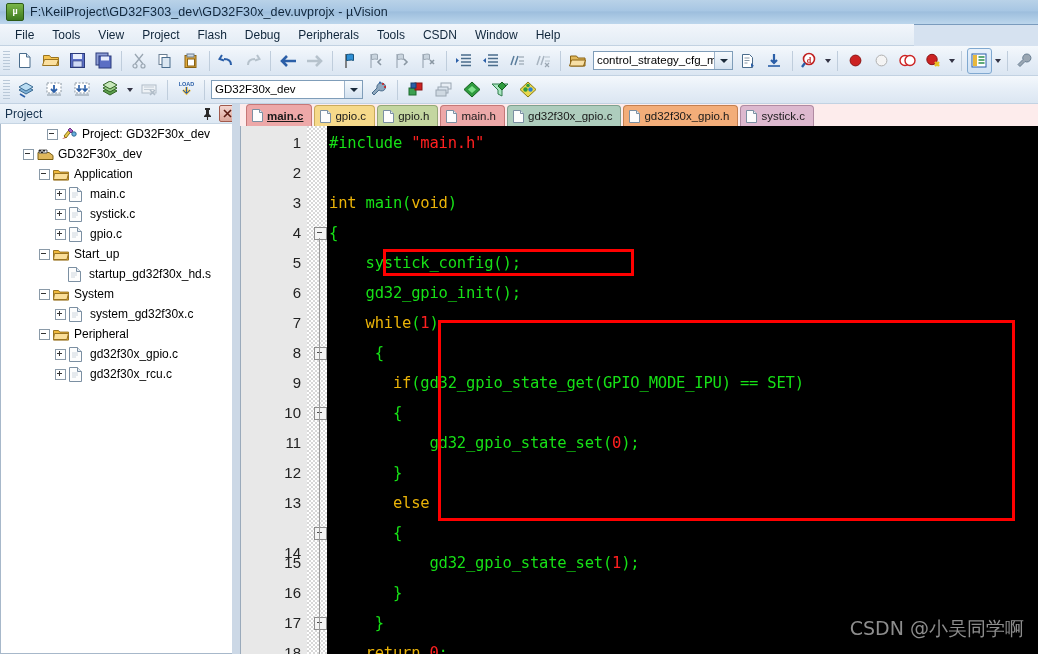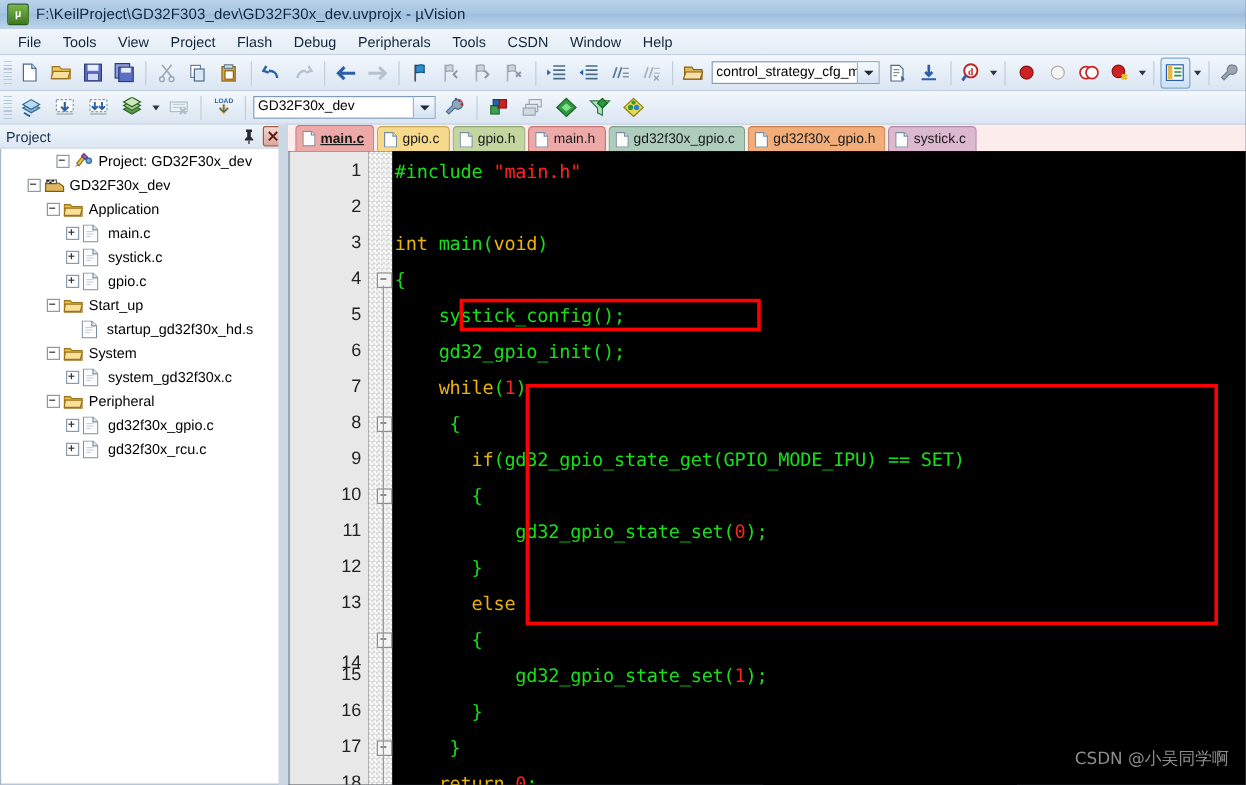--- a/index.html
+++ b/index.html
@@ -22,21 +22,21 @@
     width:16px;height:16px;margin-left:6px;margin-right:6px;
     background:linear-gradient(to bottom,#7ab648,#3d7a20);
     border:1px solid #2c5a16;border-radius:2px;
     color:#fff;font-size:9px;font-weight:bold;line-height:15px;text-align:center;
     font-family:"Liberation Sans",sans-serif;
   }
   .title-text{font-size:12.5px;color:#10263b;letter-spacing:.1px;}
 
   
   .menubar{
-    position:absolute;left:0;top:24px;width:1038px;height:22px;
+    position:absolute;left:0;top:24px;width:914px;height:22px;
     background:linear-gradient(to bottom,#f2f6fb,#e3ecf5);
     border-bottom:1px solid #c2d2e2;
     display:flex;align-items:center;padding-left:6px;box-sizing:border-box;
   }
   .menu-item{padding:3px 9px;font-size:12px;color:#10263b;white-space:nowrap;cursor:default;}
 
   
   .toolbar{
     position:absolute;left:0;width:1038px;
     background:linear-gradient(to bottom,#f4f8fc 0%,#e6eef7 50%,#dbe6f2 100%);
@@ -170,21 +170,21 @@
   }
   .k{color:#eab308;}      
   .id{color:#16e016;}     
   .num{color:#ff2020;}    
   .pp{color:#16e016;}     
 
   .redbox{position:absolute;border:3px solid #ff0000;box-sizing:border-box;}
 
   .watermark{
     position:absolute;right:14px;bottom:12px;
-    color:#8d8d8d;font-size:14px;
+    color:#8d8d8d;font-size:19px;
     font-family:"DejaVu Sans",sans-serif;
     white-space:nowrap;
   }
   .vsplit{
     position:absolute;left:232px;top:104px;width:8px;height:550px;background:#ccd8e6;
   }
 </style>
 </head>
 <body>
 

